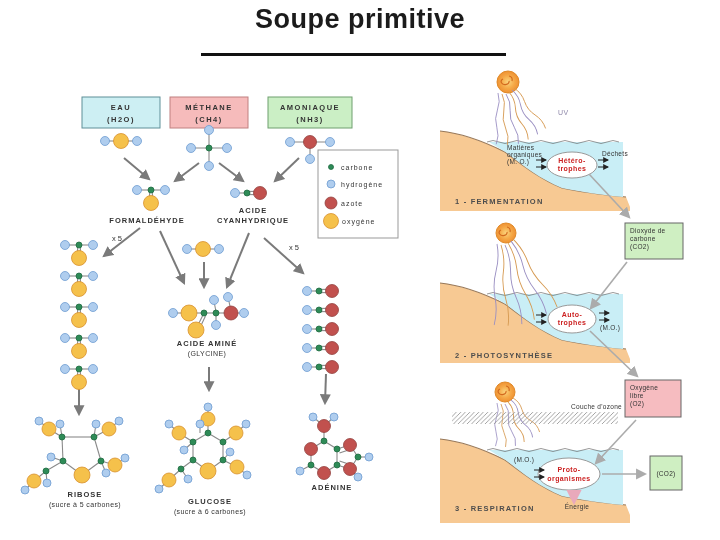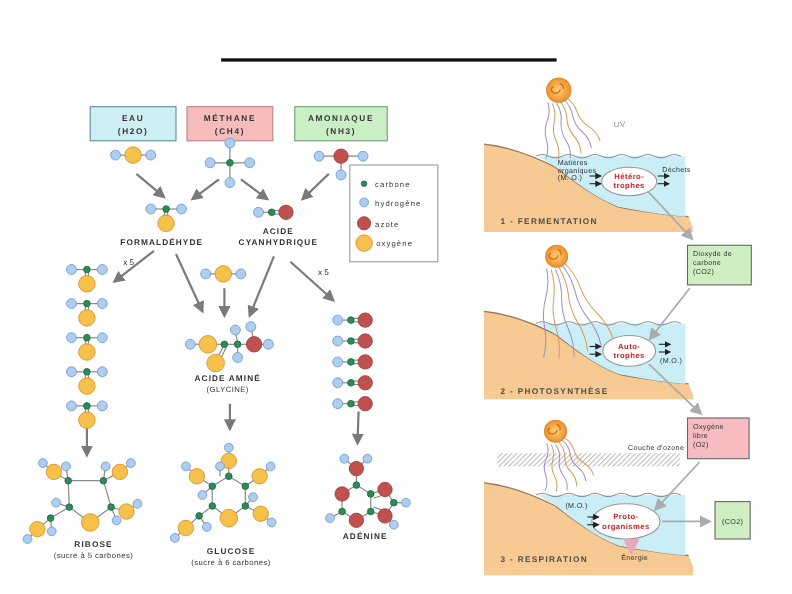--- a/index.html
+++ b/index.html
@@ -28,20 +28,21 @@
   .x5{font-size:7.5px;fill:#333;}
   .rayO{stroke:#d69a52;fill:none;stroke-width:.9;}
   .rayP{stroke:#9a8fc2;fill:none;stroke-width:.9;}
   .wave{stroke:#6b6b6b;stroke-width:.7;fill:none;}
   .shore{stroke:#98795a;stroke-width:1.2;fill:none;}
 </style>
 </head>
 <body>
 
 <div class="stage">
+  <div class="title">Soupe primitive</div>
   <div class="title-underline"></div>
 
   <svg width="720" height="540" viewBox="0 0 720 540" style="position:absolute;left:0;top:0;">
     <defs>
       <marker id="mA" viewBox="0 0 10 10" refX="8" refY="5" markerWidth="5.5" markerHeight="5.5" orient="auto-start-reverse">
         <path d="M0,0 L10,5 L0,10 z" fill="#7a7a7a"></path>
       </marker>
       <marker id="mG" viewBox="0 0 10 10" refX="8" refY="5" markerWidth="7" markerHeight="7" orient="auto-start-reverse">
         <path d="M0,0 L10,5 L0,10 z" fill="#ababab"></path>
       </marker>

